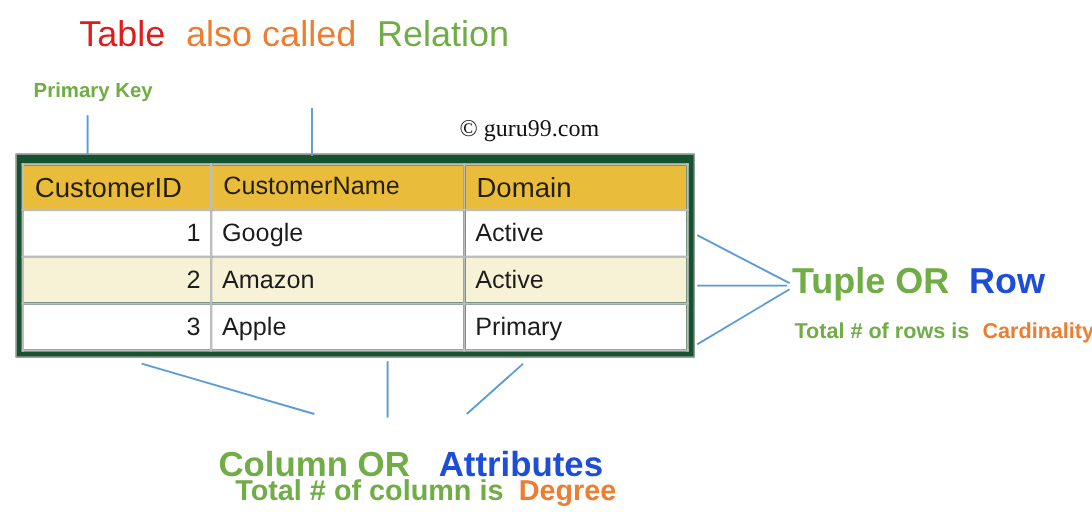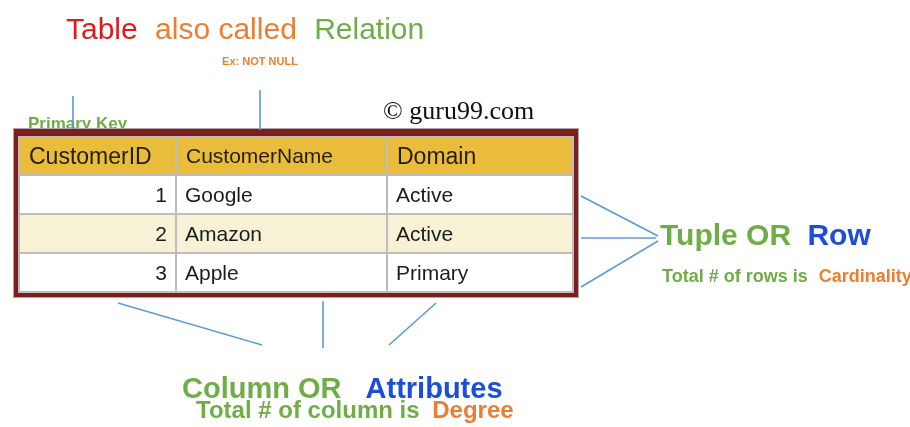--- a/index.html
+++ b/index.html
@@ -22,41 +22,40 @@
   .c-red    { color: #e11b1b; }
   .c-orange { color: #ed7d31; }
   .c-green  { color: #70ad47; }
   .c-blue   { color: #1d4ed8; }
 
   
   .pk-label {
     left: 28px; top: 66px;
     font-size: 17px; font-weight: 700;
     white-space: nowrap;
-    margin-top: 48px;
   }
   .domain-block {
     left: 198px; top: 55px; width: 124px;
     text-align: center;
   }
   .domain-label { font-size: 17px; font-weight: 700; line-height: 19px; }
   .domain-ex    { font-size: 11px; font-weight: 700; line-height: 13px; }
 
   .copyright {
     left: 383px; top: 96px;
     font-family: "Liberation Serif", serif;
-    font-size: 26px; color: #111111;
+    font-size: 20px; color: #111111;
     white-space: nowrap;
   }
 
   
   .tbl-wrapper {
     left: 13px; top: 128px; width: 566px;
     box-sizing: border-box;
-    background: #7f1d1d;
+    background: #14532d;
     border: 1px solid #a8a8a8;
     padding: 7px 4px 4px 4px;
   }
   table.customers {
     border-collapse: collapse;
     width: 100%;
     table-layout: fixed;
   }
   table.customers th, table.customers td {
     border: 2px solid #bdbdbd;
@@ -117,21 +116,20 @@
 
 <div class="abs title">
   <span class="c-red">Table</span>
   <span class="c-orange sep">also called</span>
   <span class="c-green sep">Relation</span>
 </div>
 
 <div class="abs pk-label c-green">Primary Key</div>
 
 <div class="abs domain-block">
-  <div class="domain-ex c-orange">Ex: NOT NULL</div>
 </div>
 
 <div class="abs copyright">© guru99.com</div>
 
 <div class="abs tbl-wrapper">
   <table class="customers">
     <colgroup>
       <col style="width:157px">
       <col style="width:211px">
       <col>

